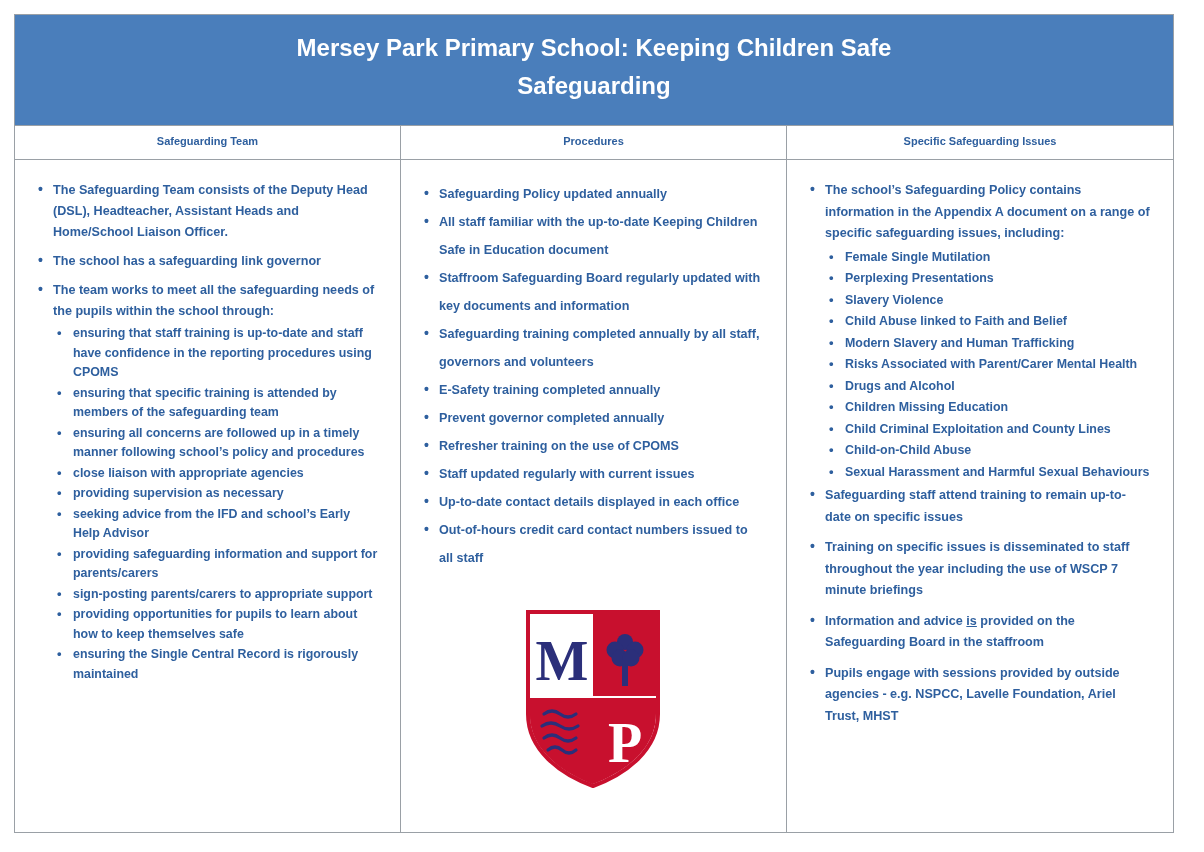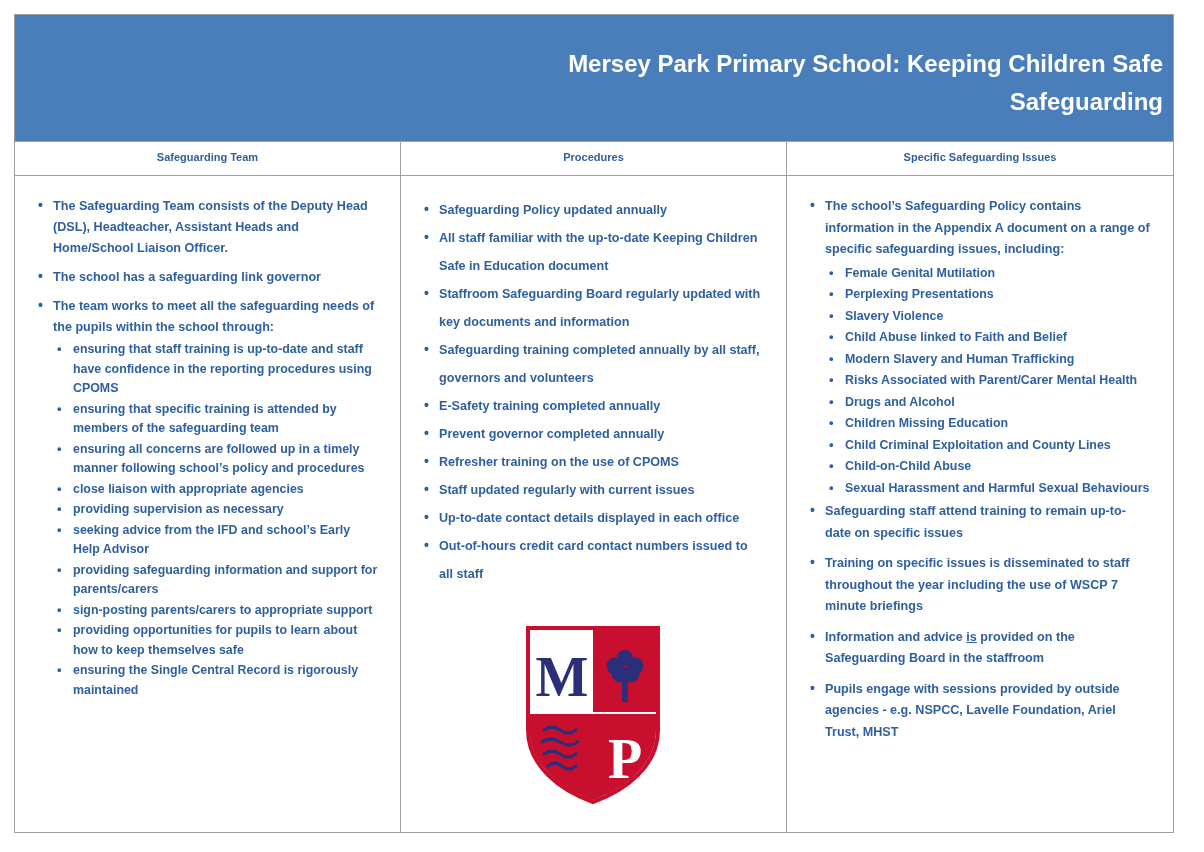--- a/index.html
+++ b/index.html
@@ -23,25 +23,25 @@
     height: 819px;
     border: 1px solid #9aa0a6;
     box-sizing: border-box;
     background: #fff;
     display: flex;
     flex-direction: column;
   }
   .title-bar {
     background: #4a7ebb;
     color: #ffffff;
-    text-align: right;
+    text-align: center;
     font-weight: bold;
     font-size: 24px;
     line-height: 38px;
-    padding: 30px 10px 20px 10px;
+    padding: 14px 10px 20px 10px;
     box-sizing: border-box;
     border-bottom: 1px solid #9aa0a6;
   }
   .columns {
     display: flex;
     flex: 1 1 auto;
     min-height: 0;
   }
   .col {
     box-sizing: border-box;
@@ -213,21 +213,21 @@
         </div>
       </div>
 
       <div class="col col-3">
         <div class="col-head">Specific Safeguarding Issues</div>
         <div class="col-body">
           <ul class="lv1">
             <li class="tight">
               <span>The school’s Safeguarding Policy contains information in the Appendix A document on a range of specific safeguarding issues, including:</span>
               <ul class="lv2">
-                <li><span>Female Genital Mutilation</span></li>
+                <li><span>Female Single Mutilation</span></li>
                 <li><span>Perplexing Presentations</span></li>
                 <li><span>Slavery Violence</span></li>
                 <li><span>Child Abuse linked to Faith and Belief</span></li>
                 <li><span>Modern Slavery and Human Trafficking</span></li>
                 <li><span>Risks Associated with Parent/Carer Mental Health</span></li>
                 <li><span>Drugs and Alcohol</span></li>
                 <li><span>Children Missing Education</span></li>
                 <li><span>Child Criminal Exploitation and County Lines</span></li>
                 <li><span>Child-on-Child Abuse</span></li>
                 <li><span>Sexual Harassment and Harmful Sexual Behaviours</span></li>

